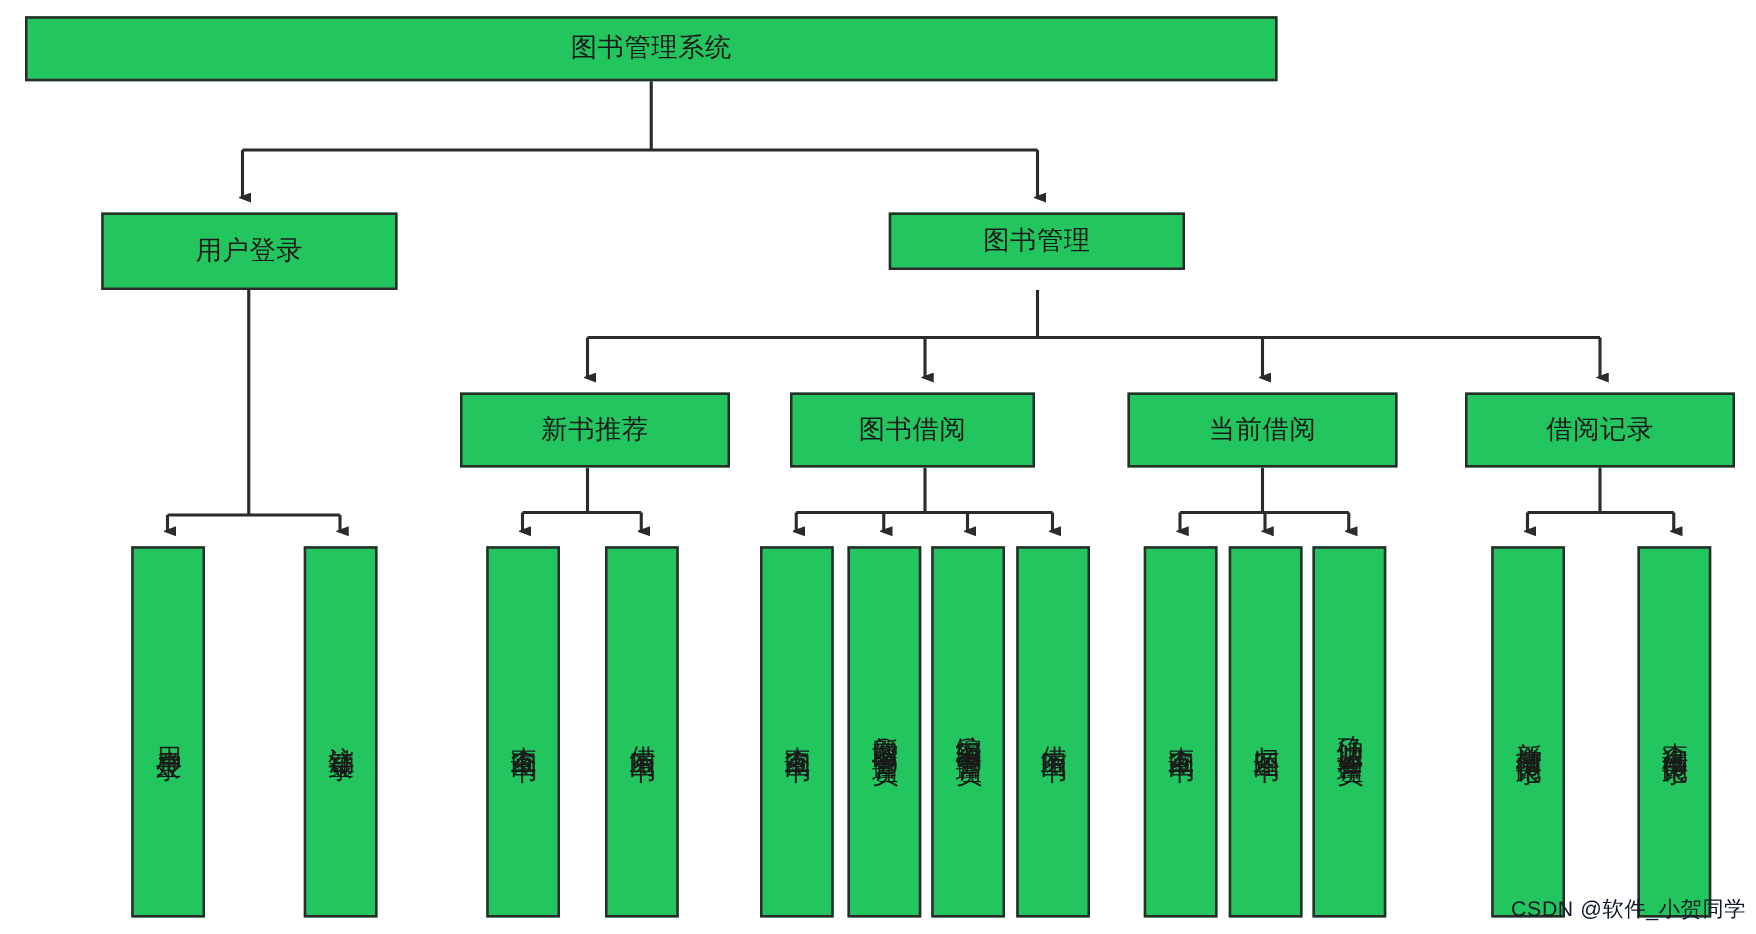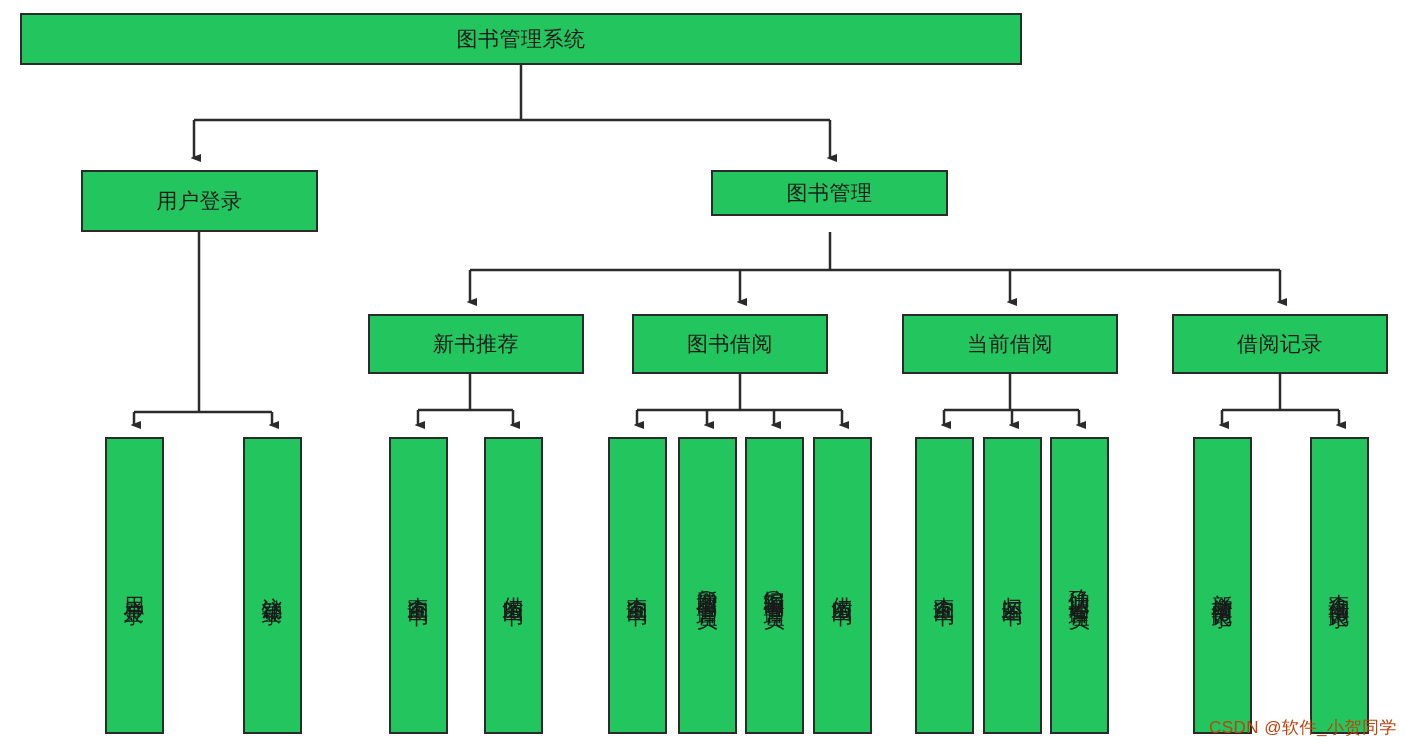--- a/index.html
+++ b/index.html
@@ -51,21 +51,21 @@
     top: 0;
     width: 1405px;
     height: 747px;
     pointer-events: none;
   }
   .watermark {
     position: absolute;
     right: 8px;
     bottom: 8px;
     font-size: 17px;
-    color: #c2410c;
+    color: #0f172a;
     white-space: nowrap;
     letter-spacing: 0.5px;
   }
 </style>
 </head>
 <body>
 
 <div id="canvas">
 
   <svg class="connectors" viewBox="0 0 1405 747" xmlns="http://www.w3.org/2000/svg">

